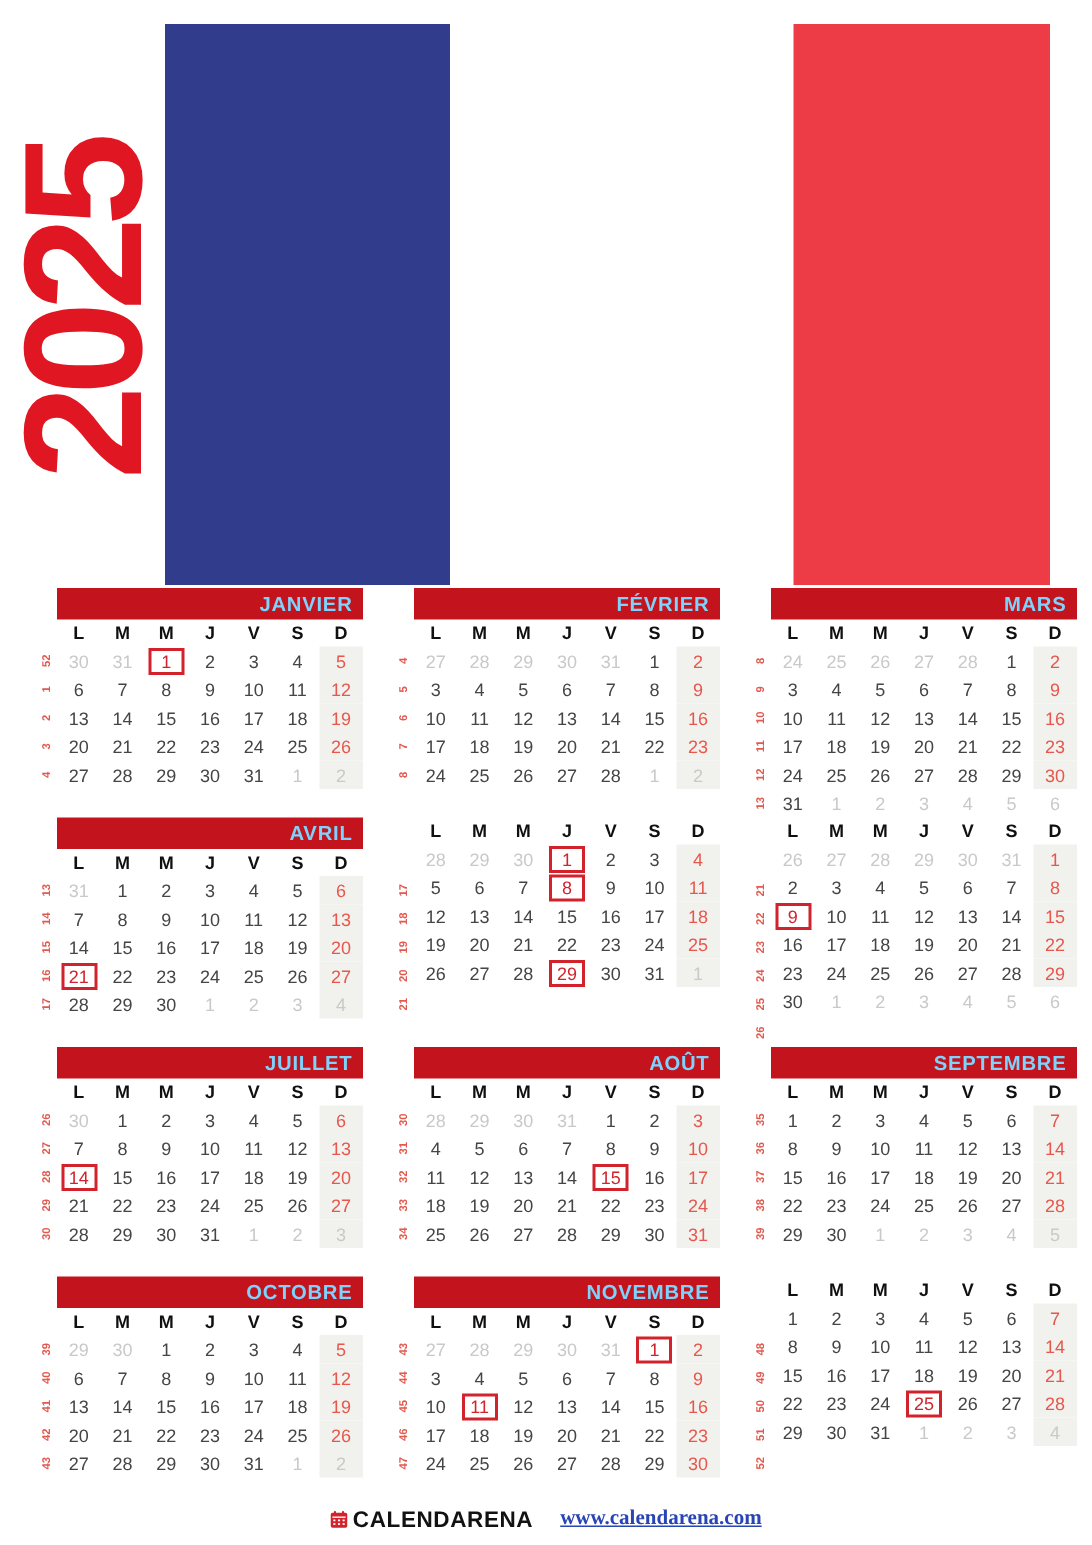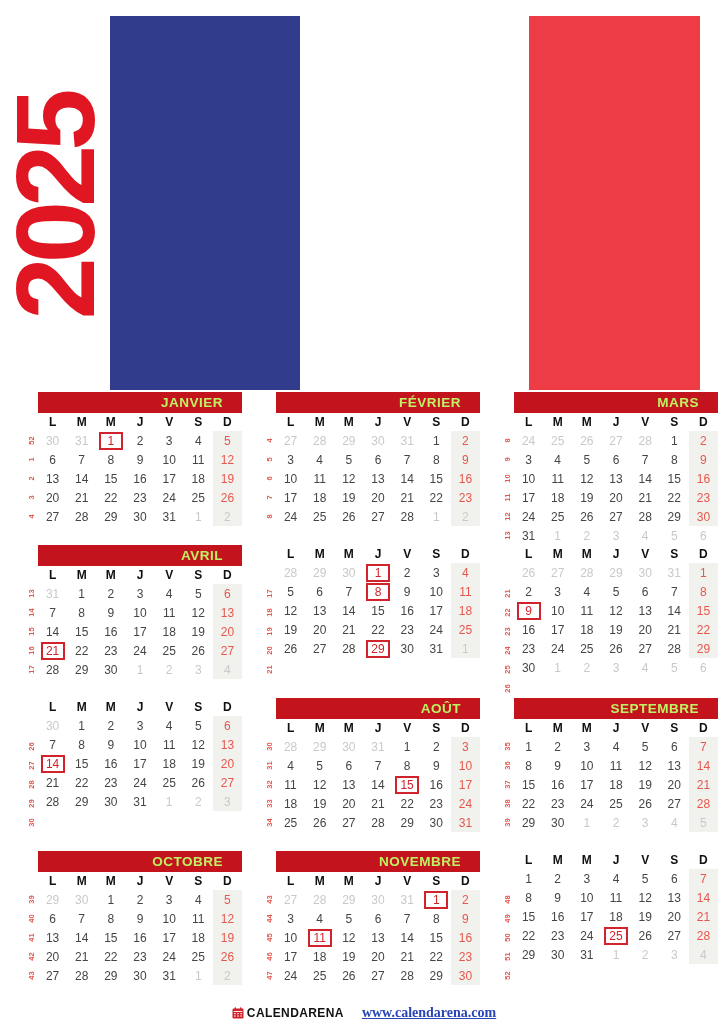--- a/index.html
+++ b/index.html
@@ -18,38 +18,38 @@
         transform:rotate(-90deg);color:var(--year-red);
         font-size:112px;font-weight:bold;letter-spacing:-6px;line-height:120px;text-align:center;}
   
   .months{position:absolute;left:24px;top:392px;width:694px;display:grid;
           grid-template-columns:repeat(3,218px);column-gap:20px;row-gap:0;}
   .month{display:flex;height:153px;}
   .wknums{width:14px;display:flex;flex-direction:column;padding-top:39px;box-sizing:border-box;}
   .wk{height:19px;display:flex;align-items:center;justify-content:center;
       transform:rotate(-90deg);font-size:7.5px;font-weight:bold;color:var(--weeknum);}
   .mbody{width:204px;display:flex;flex-direction:column;}
-  .mhead{height:21px;line-height:21px;background:var(--accent);color:#bef264;
+  .mhead{height:21px;line-height:21px;background:var(--accent);color:#7dd3fc;
          font-weight:bold;font-size:13.5px;letter-spacing:.5px;text-align:right;
-         padding-right:19px;box-sizing:border-box;}
+         padding-right:7px;box-sizing:border-box;}
   .dhead{display:grid;grid-template-columns:repeat(7,1fr);height:18px;align-items:center;}
   .dhead span{text-align:center;font-weight:bold;font-size:12px;color:var(--day-ink);}
   .dgrid{display:grid;grid-template-columns:repeat(7,1fr);grid-auto-rows:19px;}
   .cell{display:flex;align-items:center;justify-content:center;font-size:12px;}
   .cell.sunbg{background:var(--sunday-bg);}
   .d{display:inline-flex;align-items:center;justify-content:center;}
   .d.norm{color:var(--ink);}
   .d.out{color:var(--out);}
   .d.sun{color:var(--sunday);}
   .d.hol{color:var(--holiday);border:2px solid var(--holiday);background:#fff;
          width:24px;height:18px;box-sizing:border-box;}
   
   .footer{position:absolute;left:0;right:0;top:1000px;height:26px;
           display:flex;align-items:center;justify-content:center;gap:18px;}
-  .brand{display:flex;align-items:center;gap:3px;font-weight:bold;font-size:12px;
+  .brand{display:flex;align-items:center;gap:3px;font-weight:bold;font-size:15px;
          letter-spacing:.4px;color:#121212;}
   .brand svg{display:block;}
   .site-link{font-family:"Liberation Serif",serif;font-size:14px;color:var(--link-blue);
              text-decoration:underline;cursor:pointer;font-weight:bold;}
 </style>
 </head>
 <body>
 
 <div class="page">
 
@@ -909,20 +909,21 @@
   <section class="month">
     <div class="wknums">
           <span class="wk">26</span>
           <span class="wk">27</span>
           <span class="wk">28</span>
           <span class="wk">29</span>
           <span class="wk">30</span>
           <span class="wk"></span>
         </div>
     <div class="mbody">
+      <div class="mhead">JUILLET</div>
       <div class="dhead">
             <span>L</span>
             <span>M</span>
             <span>M</span>
             <span>J</span>
             <span>V</span>
             <span>S</span>
             <span>D</span>
           </div>
       <div class="dgrid">

